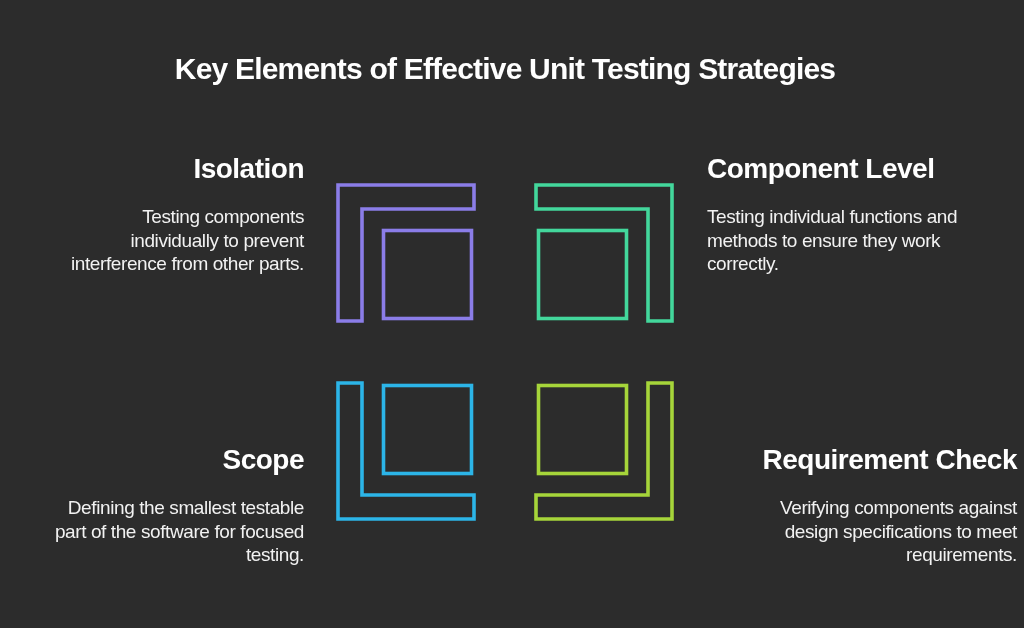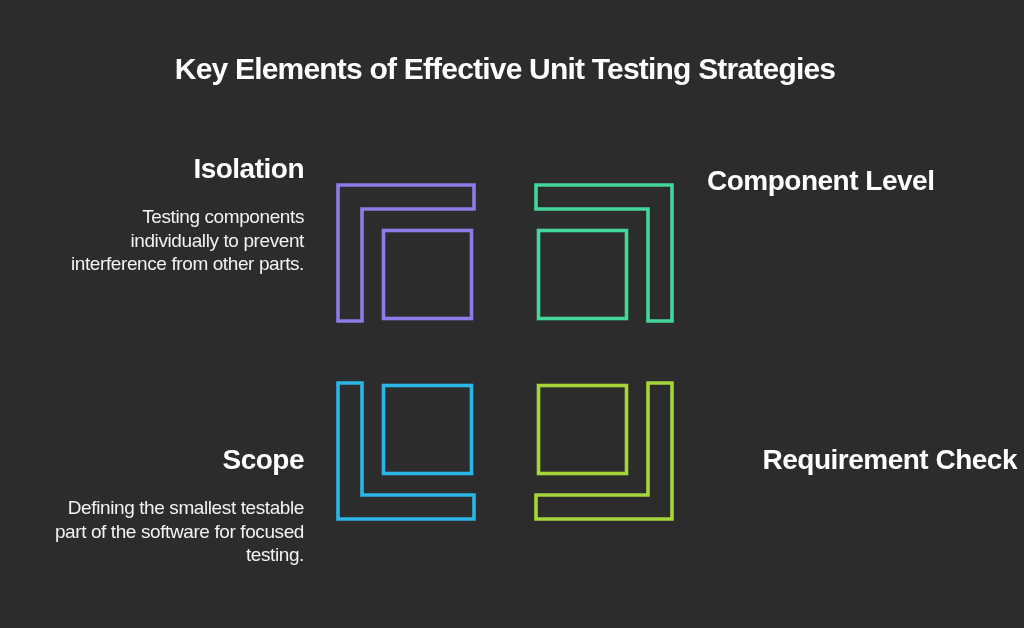--- a/index.html
+++ b/index.html
@@ -41,21 +41,21 @@
   }
   .quad p {
     margin: 0;
     color: #f2f2f2;
     font-size: 19px;
     line-height: 23.5px;
     letter-spacing: -0.4px;
     white-space: pre-line;
   }
   .q-tl { right: 720px; top: 152px; text-align: right; }
-  .q-tr { left: 707px;  top: 164px; text-align: left; }
+  .q-tr { left: 707px;  top: 152px; text-align: left; }
   .q-bl { right: 720px; top: 443px; text-align: right; }
   .q-br { left: 707px;  top: 443px; text-align: right; }
 
   .icon {
     position: absolute;
     width: 140px;
     height: 140px;
   }
   .icon svg { display: block; width: 140px; height: 140px; }
   .i-tl { left: 336px; top: 183px; }
@@ -81,31 +81,37 @@
 
   <section class="quad q-tl">
     <h2>Isolation</h2>
     <p>Testing components
 individually to prevent
 interference from other parts.</p>
   </section>
 
   <section class="quad q-tr">
     <h2>Component Level</h2>
+    <p>Testing individual functions and
+methods to ensure they work
+correctly.</p>
   </section>
 
   <section class="quad q-bl">
     <h2>Scope</h2>
     <p>Defining the smallest testable
 part of the software for focused
 testing.</p>
   </section>
 
   <section class="quad q-br">
     <h2>Requirement Check</h2>
+    <p>Verifying components against
+design specifications to meet
+requirements.</p>
   </section>
 
   <div class="icon i-tl" style="color: rgb(139, 125, 232);">
     <svg viewBox="0 0 140 140" aria-hidden="true">
       <path d="M2 2 H138 V26 H26 V138 H2 Z"></path>
       <rect x="47.5" y="47.5" width="88" height="88"></rect>
     </svg>
   </div>
 
   <div class="icon i-tr" style="color: rgb(67, 215, 156);">

